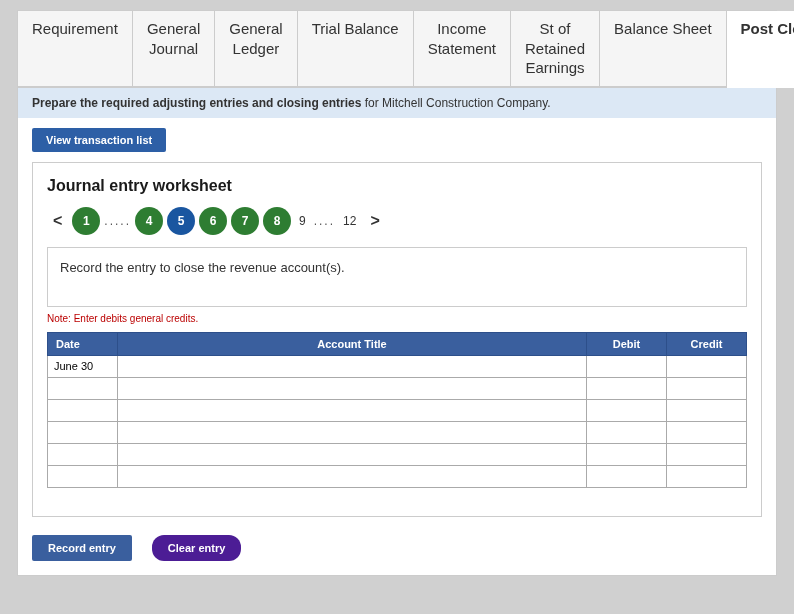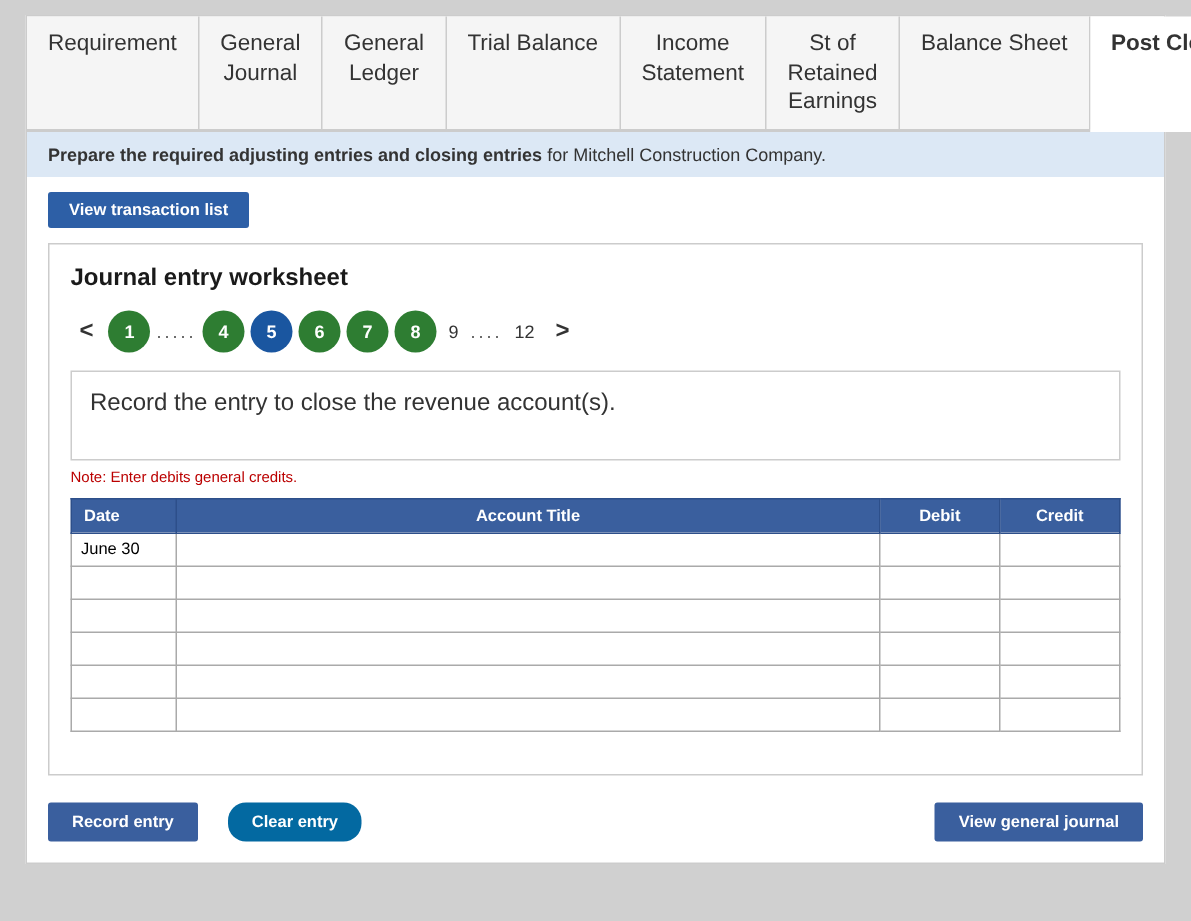--- a/index.html
+++ b/index.html
@@ -124,21 +124,21 @@
     }
     
     .instruction-box {
       border: 1px solid #ccc;
       padding: 12px;
       margin-bottom: 6px;
       background: #fff;
       min-height: 60px;
     }
     .instruction-box p {
-      font-size: 16px;
+      font-size: 13px;
       color: #333;
     }
     
     .note-text {
       font-size: 10px;
       color: #b00;
       margin-bottom: 8px;
     }
     
     .journal-table {
@@ -186,21 +186,21 @@
       background: #3a5f9e;
       color: #fff;
       border: none;
       padding: 7px 16px;
       font-size: 11px;
       font-weight: bold;
       cursor: pointer;
       border-radius: 2px;
     }
     .btn-action.clear {
-      background: #0369a1;
+      background: #4c1d95;
       border-radius: 12px;
     }
     .btn-action.view-journal {
       margin-left: auto;
       background: #3a5f9e;
     }
   </style>
 </head>
 <body>
 
@@ -301,16 +301,15 @@
           <td class="debit-col"><input type="text" style="width: 100%; border: none; outline: none; font-size: 11px;"></td>
           <td class="credit-col"><input type="text" style="width: 100%; border: none; outline: none; font-size: 11px;"></td>
         </tr>
       </tbody>
     </table>
   </div>
 
   <div class="bottom-buttons">
     <button class="btn-action">Record entry</button>
     <button class="btn-action clear">Clear entry</button>
-    <button class="btn-action view-journal">View general journal</button>
   </div>
 
 </div>
 
 </body></html>

